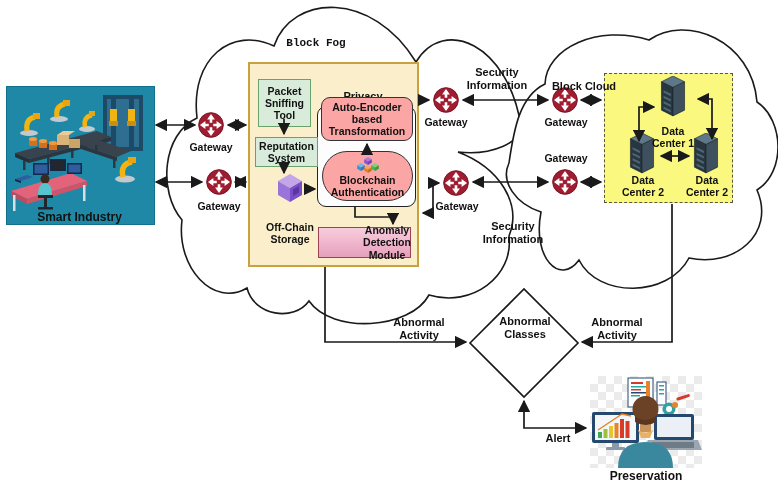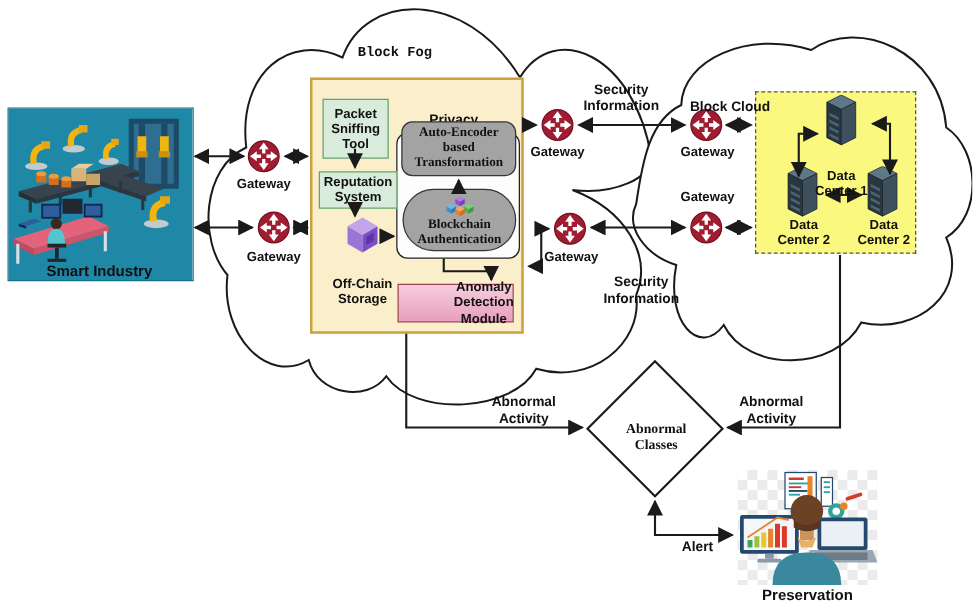--- a/index.html
+++ b/index.html
@@ -9,21 +9,21 @@
   #bg{z-index:0;}
   #ov{z-index:3;}
   .lbl{position:absolute;z-index:4;font-weight:bold;font-size:11px;line-height:1.18;
        color:#111;text-align:center;}
   .lbl.sm{font-size:10.5px;}
   .cap{font-size:12px;}
   .box{position:absolute;box-sizing:border-box;display:flex;align-items:center;justify-content:center;
        text-align:center;font-weight:bold;font-size:10.5px;line-height:1.15;color:#111;z-index:2;}
   .privacy{background:#FBEECB;border:2px solid #C9A23E;z-index:1;}
   .green{background:#D9ECDB;border:1.6px solid #69A36B;}
-  .purple{background:#a3a3a3;border:1.7px solid #33333B;border-radius:9px;font-family:Liberation Serif, serif;}
+  .purple{background:#fca5a5;border:1.7px solid #33333B;border-radius:9px;}
   .loop{background:#FDFDFD;border:1.5px solid #222;border-radius:9px;z-index:1;}
   .pink{background:linear-gradient(#F7CDDD,#E79FBB);border:1.6px solid #9C4257;}
   .dcbox{background:#FAF87E;border:1.7px dashed #55554A;z-index:1;}
   .gw{position:absolute;width:28px;height:28px;z-index:2;}
   .icon{position:absolute;z-index:2;}
   .art{position:absolute;z-index:2;}
   #industryArt{left:6px;top:86px;width:147px;height:137px;border:1px solid #12718C;}
   #adminArt{left:590px;top:376px;width:112px;height:92px;
     background:conic-gradient(#EBEBEB 0 25%,#fff 0 50%,#EBEBEB 0 75%,#fff 0) 0 0/16px 16px;}
   .stack{display:flex;flex-direction:column;align-items:center;justify-content:center;gap:1px;}
@@ -265,21 +265,21 @@
   </svg>
   <svg class="icon" style="left:693px;top:133px;" width="26" height="42" viewBox="0 0 24 40">
     <polygon points="12,0 23,5.5 12,11 1,5.5" fill="#5E7889" stroke="#1A242C" stroke-width="0.6"></polygon>
     <polygon points="1,5.5 12,11 12,38 1,32.5" fill="#283640" stroke="#1A242C" stroke-width="0.6"></polygon>
     <polygon points="23,5.5 12,11 12,38 23,32.5" fill="#3E505E" stroke="#1A242C" stroke-width="0.6"></polygon>
     <polygon points="3,13.5 10,17 10,19.2 3,15.7" fill="#4E6475"></polygon>
       <polygon points="3,18.7 10,22.2 10,24.4 3,20.9" fill="#4E6475"></polygon>
       <polygon points="3,23.9 10,27.4 10,29.6 3,26.1" fill="#4E6475"></polygon>
       <polygon points="3,29.1 10,32.6 10,34.8 3,31.3" fill="#4E6475"></polygon>
   </svg>
-  <div class="lbl sm" style="left:646px;top:135px;width:54px;">Data Center 1</div>
+  <div class="lbl sm" style="left:646px;top:125px;width:54px;">Data Center 1</div>
   <div class="lbl sm" style="left:616px;top:174px;width:54px;">Data Center 2</div>
   <div class="lbl sm" style="left:680px;top:174px;width:54px;">Data Center 2</div>
 
   <div id="adminArt" class="art">
     <svg width="112" height="92" viewBox="0 0 112 92">
       <rect x="38" y="2" width="25" height="29" fill="#fff" stroke="#24486E"></rect>
       <rect x="41" y="6" width="12" height="2" fill="#D43A2A"></rect>
         <rect x="41" y="10" width="16" height="1.5" fill="#2FA3A0"></rect>
         <rect x="41" y="13" width="10" height="1.5" fill="#D43A2A"></rect>
         <rect x="41" y="16" width="15" height="1.5" fill="#24486E"></rect>
@@ -346,16 +346,16 @@
       <path d="M698 99 H712 V139" marker-start="url(#ah)" marker-end="url(#ah)"></path>
       <path d="M661 156 H689" marker-start="url(#ah)" marker-end="url(#ah)"></path>
     </g>
     <polygon points="470,343 524,289 578,343 524,397" fill="#fff" stroke="#1a1a1a" stroke-width="1.7"></polygon>
   </svg>
 
   <div class="lbl" style="left:462px;top:66px;width:70px;">Security Information</div>
   <div class="lbl" style="left:478px;top:220px;width:70px;">Security Information</div>
   <div class="lbl" style="left:388px;top:316px;width:62px;">Abnormal Activity</div>
   <div class="lbl" style="left:586px;top:316px;width:62px;">Abnormal Activity</div>
-  <div class="lbl" style="left:494px;top:337px;width:62px;font-family:Liberation Serif, serif;">Abnormal Classes</div>
+  <div class="lbl" style="left:494px;top:315px;width:62px;">Abnormal Classes</div>
   <div class="lbl" style="left:533px;top:432px;width:50px;">Alert</div>
 
 </div>
 
 </body></html>

